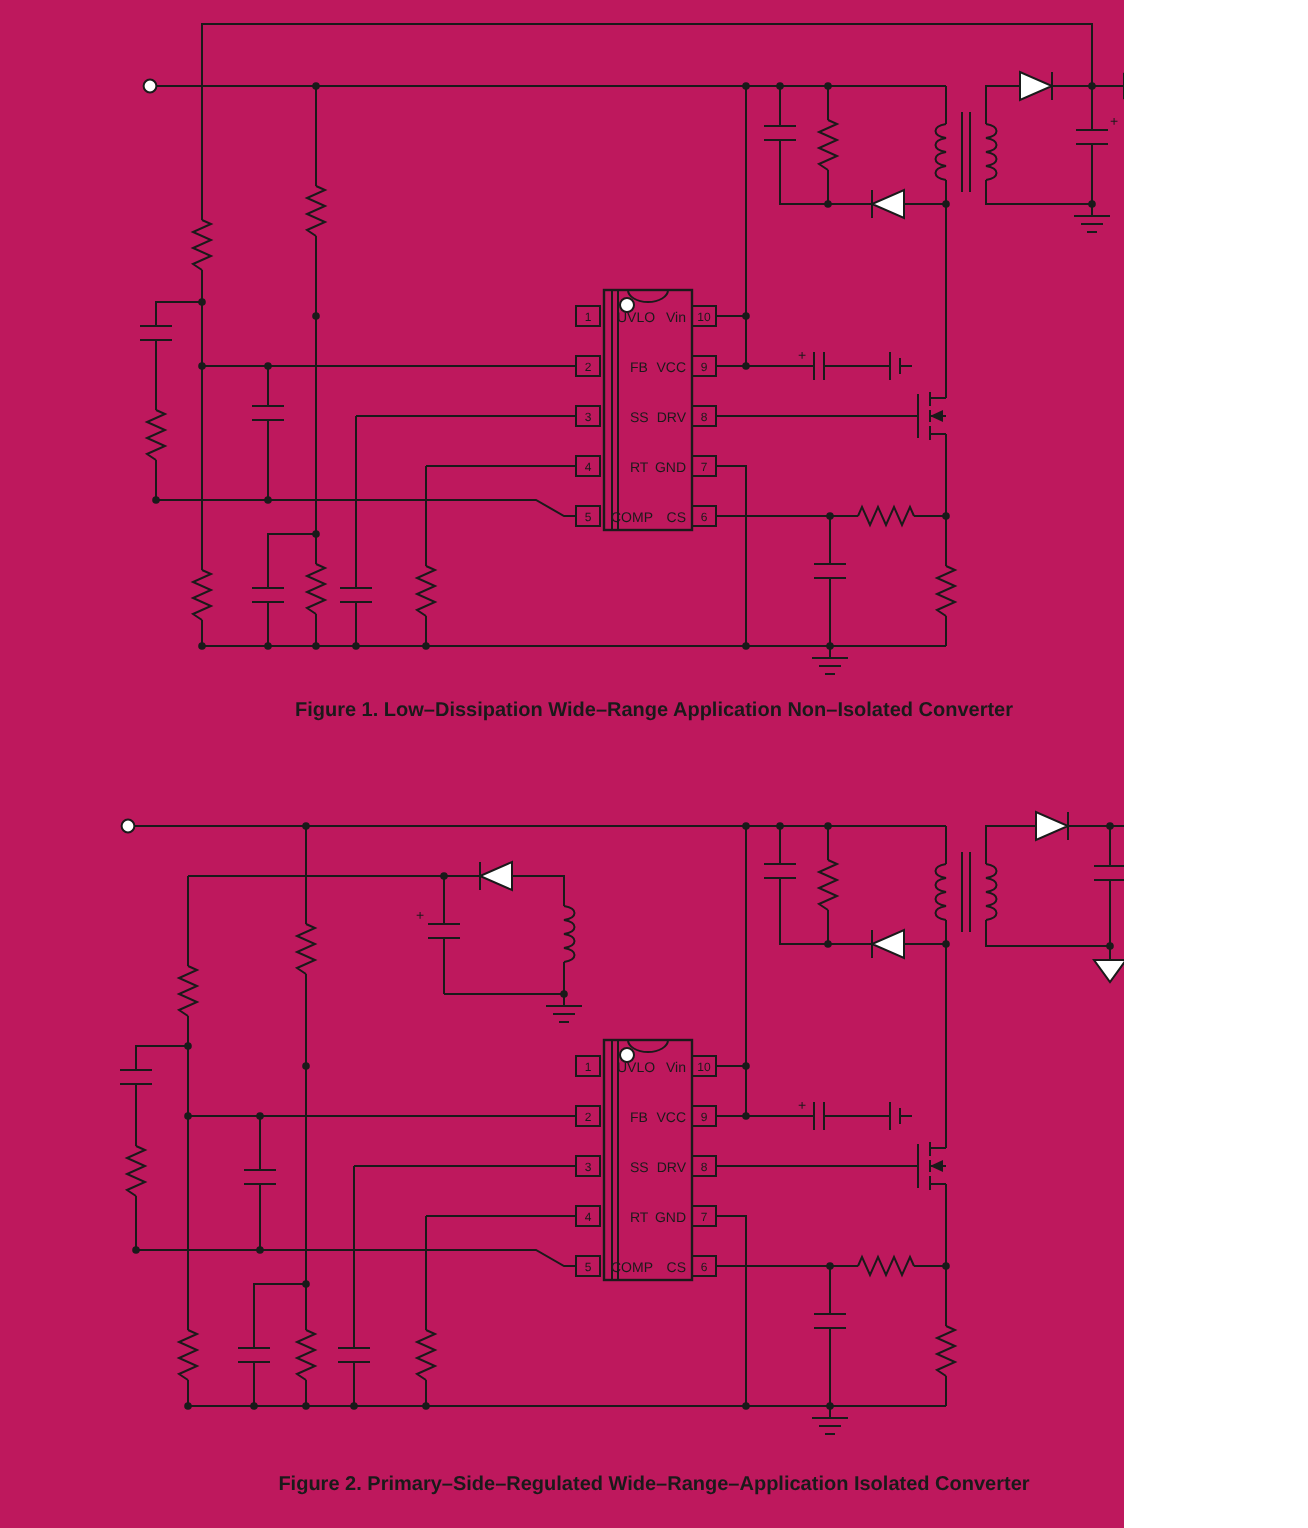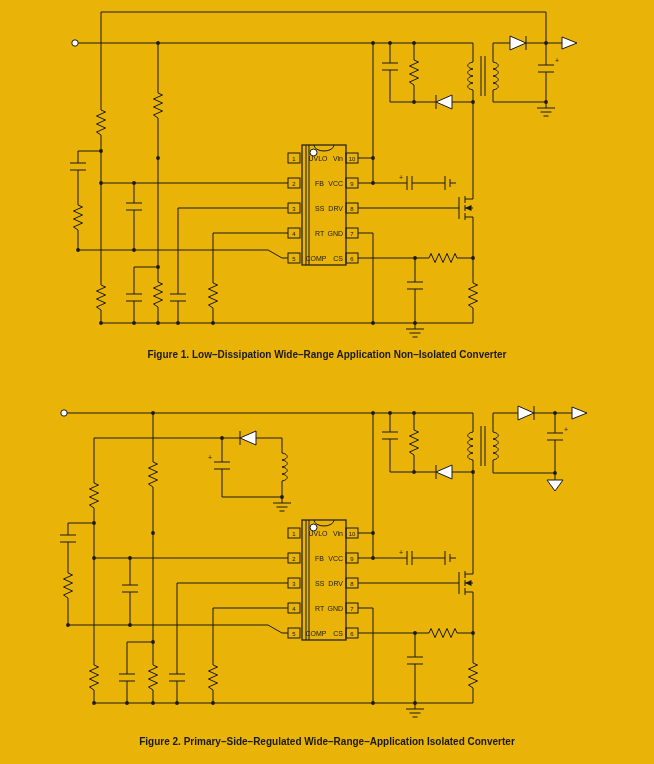--- a/index.html
+++ b/index.html
@@ -1,16 +1,16 @@
 <!DOCTYPE html>
 <html><head>
 <meta charset="utf-8">
 <style>
   html,body{margin:0;padding:0;background:#ffffff;}
-  .page{width:654px;height:764px;background:#eab308;position:relative;overflow:hidden;}
+  .page{width:562px;height:764px;background:#be185d;position:relative;overflow:hidden;}
   svg{stroke:#1a1a1a;fill:none;stroke-width:1;}
   svg text{stroke:none;fill:#1a1a1a;font-family:"Liberation Sans",sans-serif;}
   .num{font-size:6px;text-anchor:middle;}
   .lbl{font-size:7px;}
   .lblr{font-size:7px;text-anchor:end;}
   .plus{font-size:7px;text-anchor:middle;}
   .cap{font-size:10px;font-weight:bold;text-anchor:middle;}
   .thick{stroke-width:1.2;}
 </style>
 </head>

